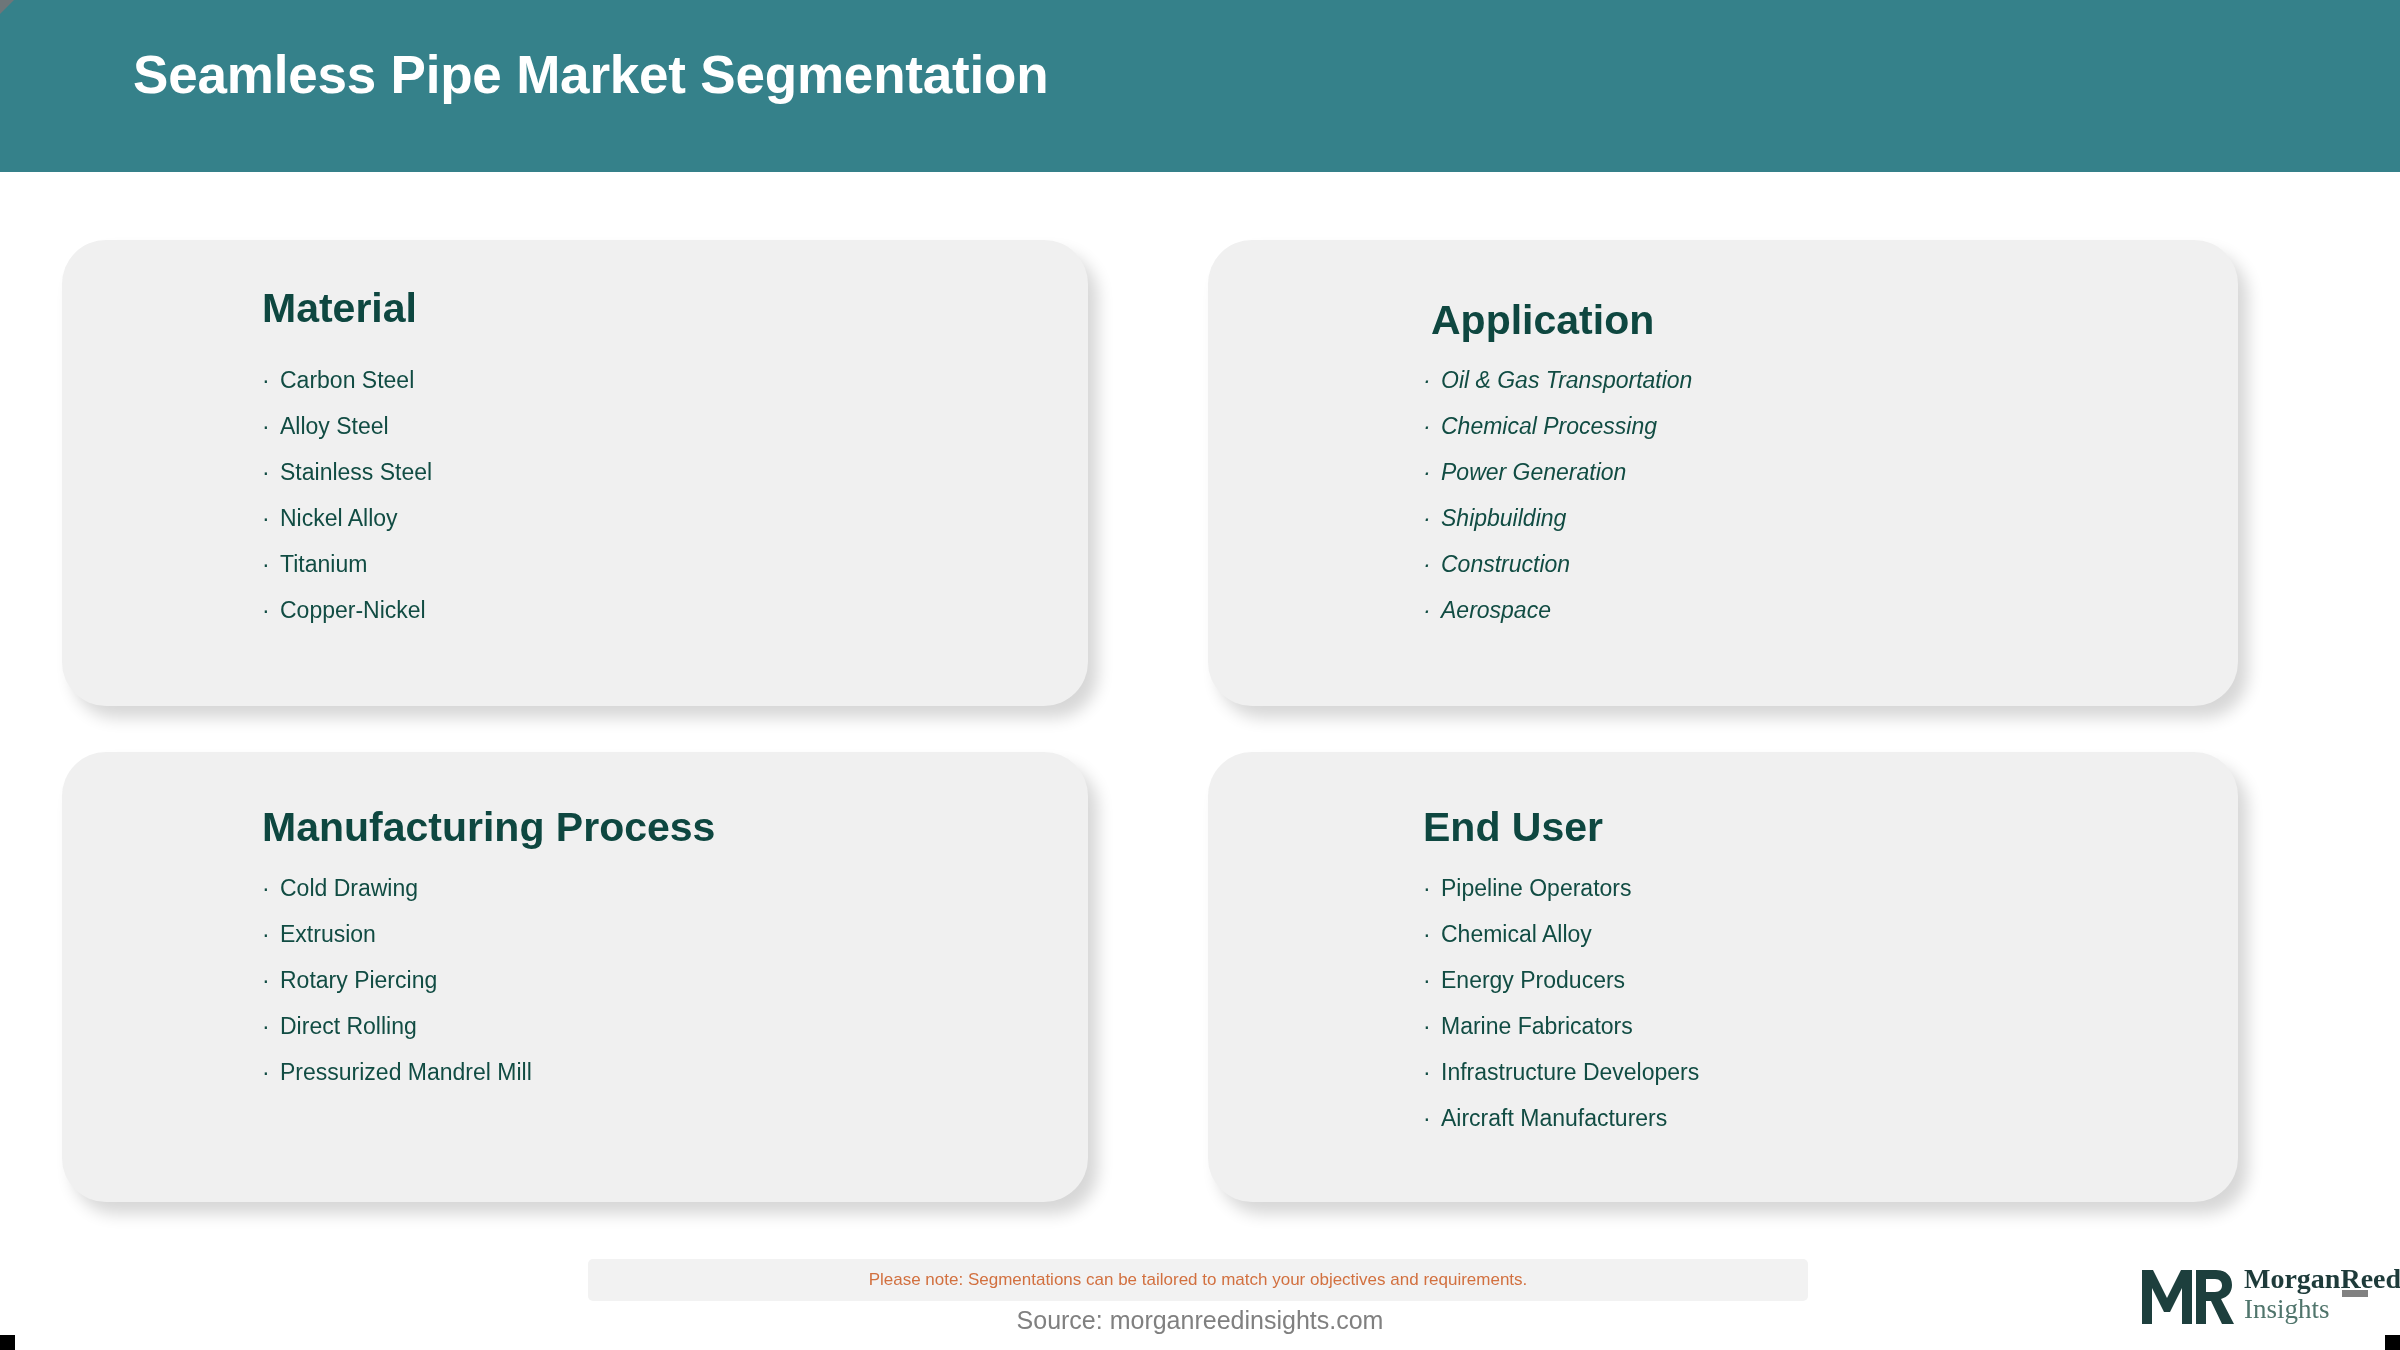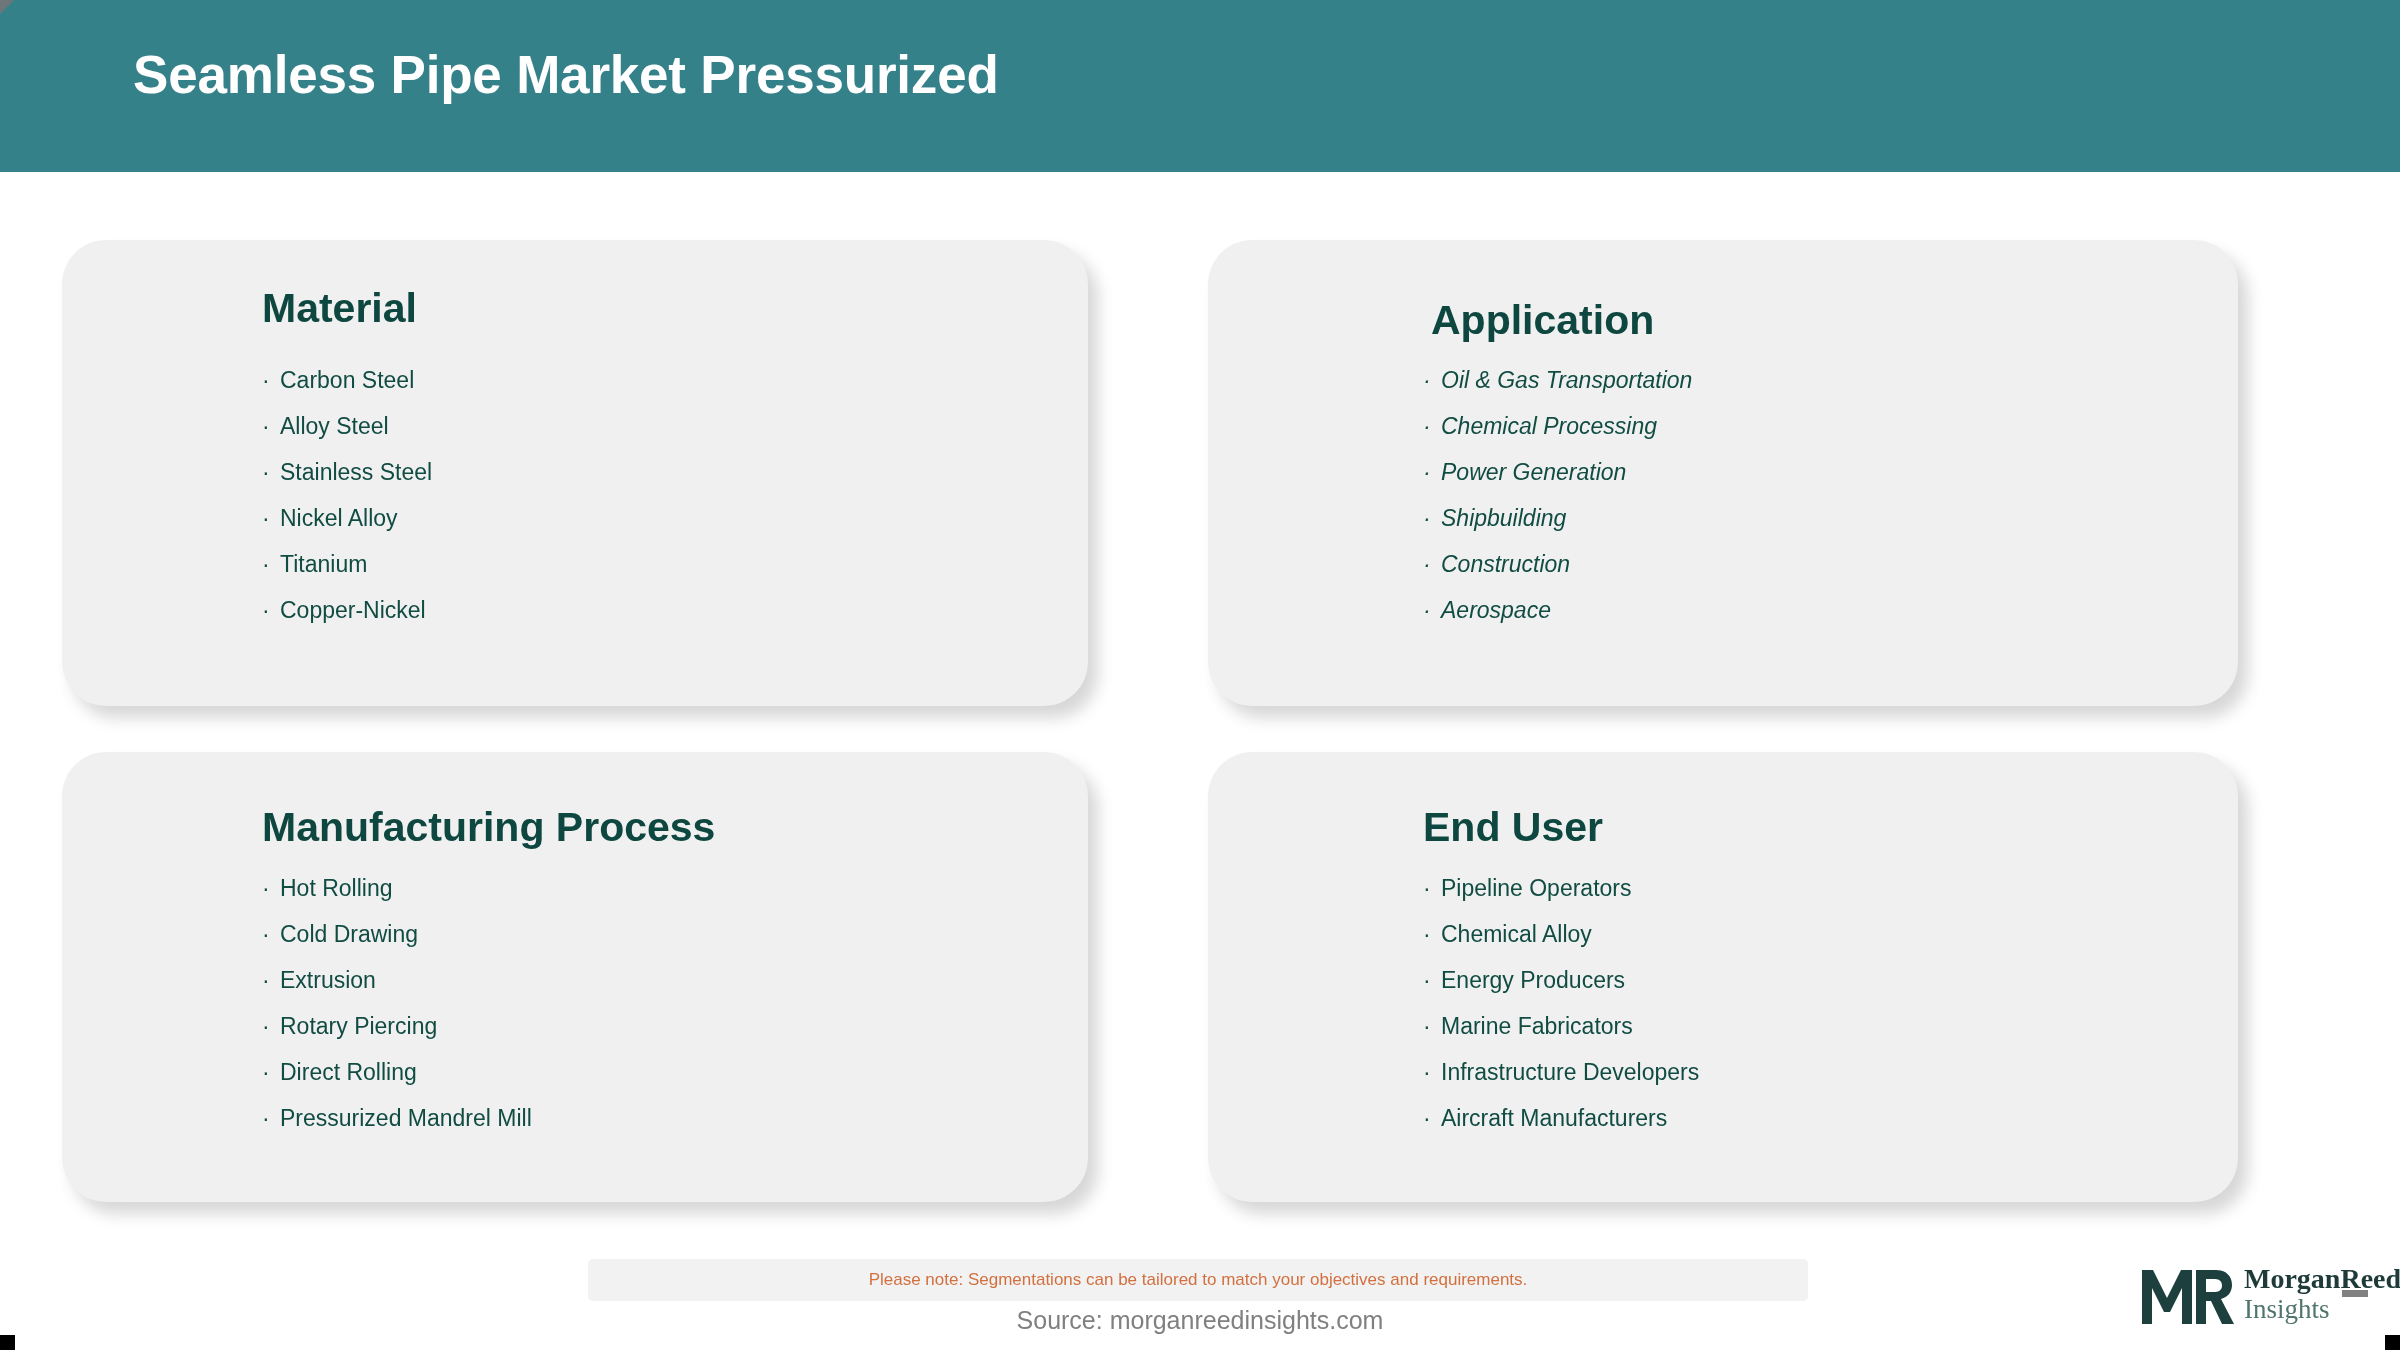--- a/index.html
+++ b/index.html
@@ -189,21 +189,21 @@
     opacity: 0.85;
   }
 </style>
 </head>
 <body>
 
 <div id="slide">
 
   <div class="header-band">
     <div class="header-corner-mark"></div>
-    <div class="header-title">Seamless Pipe Market Pressurized</div>
+    <div class="header-title">Seamless Pipe Market Segmentation</div>
   </div>
 
   <div class="card card-r1c1">
     <div class="card-inner">
       <div class="card-title">Material</div>
       <ul class="card-list">
         <li><span class="bullet">·</span><span>Carbon Steel</span></li>
         <li><span class="bullet">·</span><span>Alloy Steel</span></li>
         <li><span class="bullet">·</span><span>Stainless Steel</span></li>
         <li><span class="bullet">·</span><span>Nickel Alloy</span></li>
@@ -224,21 +224,20 @@
         <li><span class="bullet">·</span><span>Construction</span></li>
         <li><span class="bullet">·</span><span>Aerospace</span></li>
       </ul>
     </div>
   </div>
 
   <div class="card card-r2c1">
     <div class="card-inner">
       <div class="card-title">Manufacturing Process</div>
       <ul class="card-list">
-        <li><span class="bullet">·</span><span>Hot Rolling</span></li>
         <li><span class="bullet">·</span><span>Cold Drawing</span></li>
         <li><span class="bullet">·</span><span>Extrusion</span></li>
         <li><span class="bullet">·</span><span>Rotary Piercing</span></li>
         <li><span class="bullet">·</span><span>Direct Rolling</span></li>
         <li><span class="bullet">·</span><span>Pressurized Mandrel Mill</span></li>
       </ul>
     </div>
   </div>
 
   <div class="card card-r2c2">

